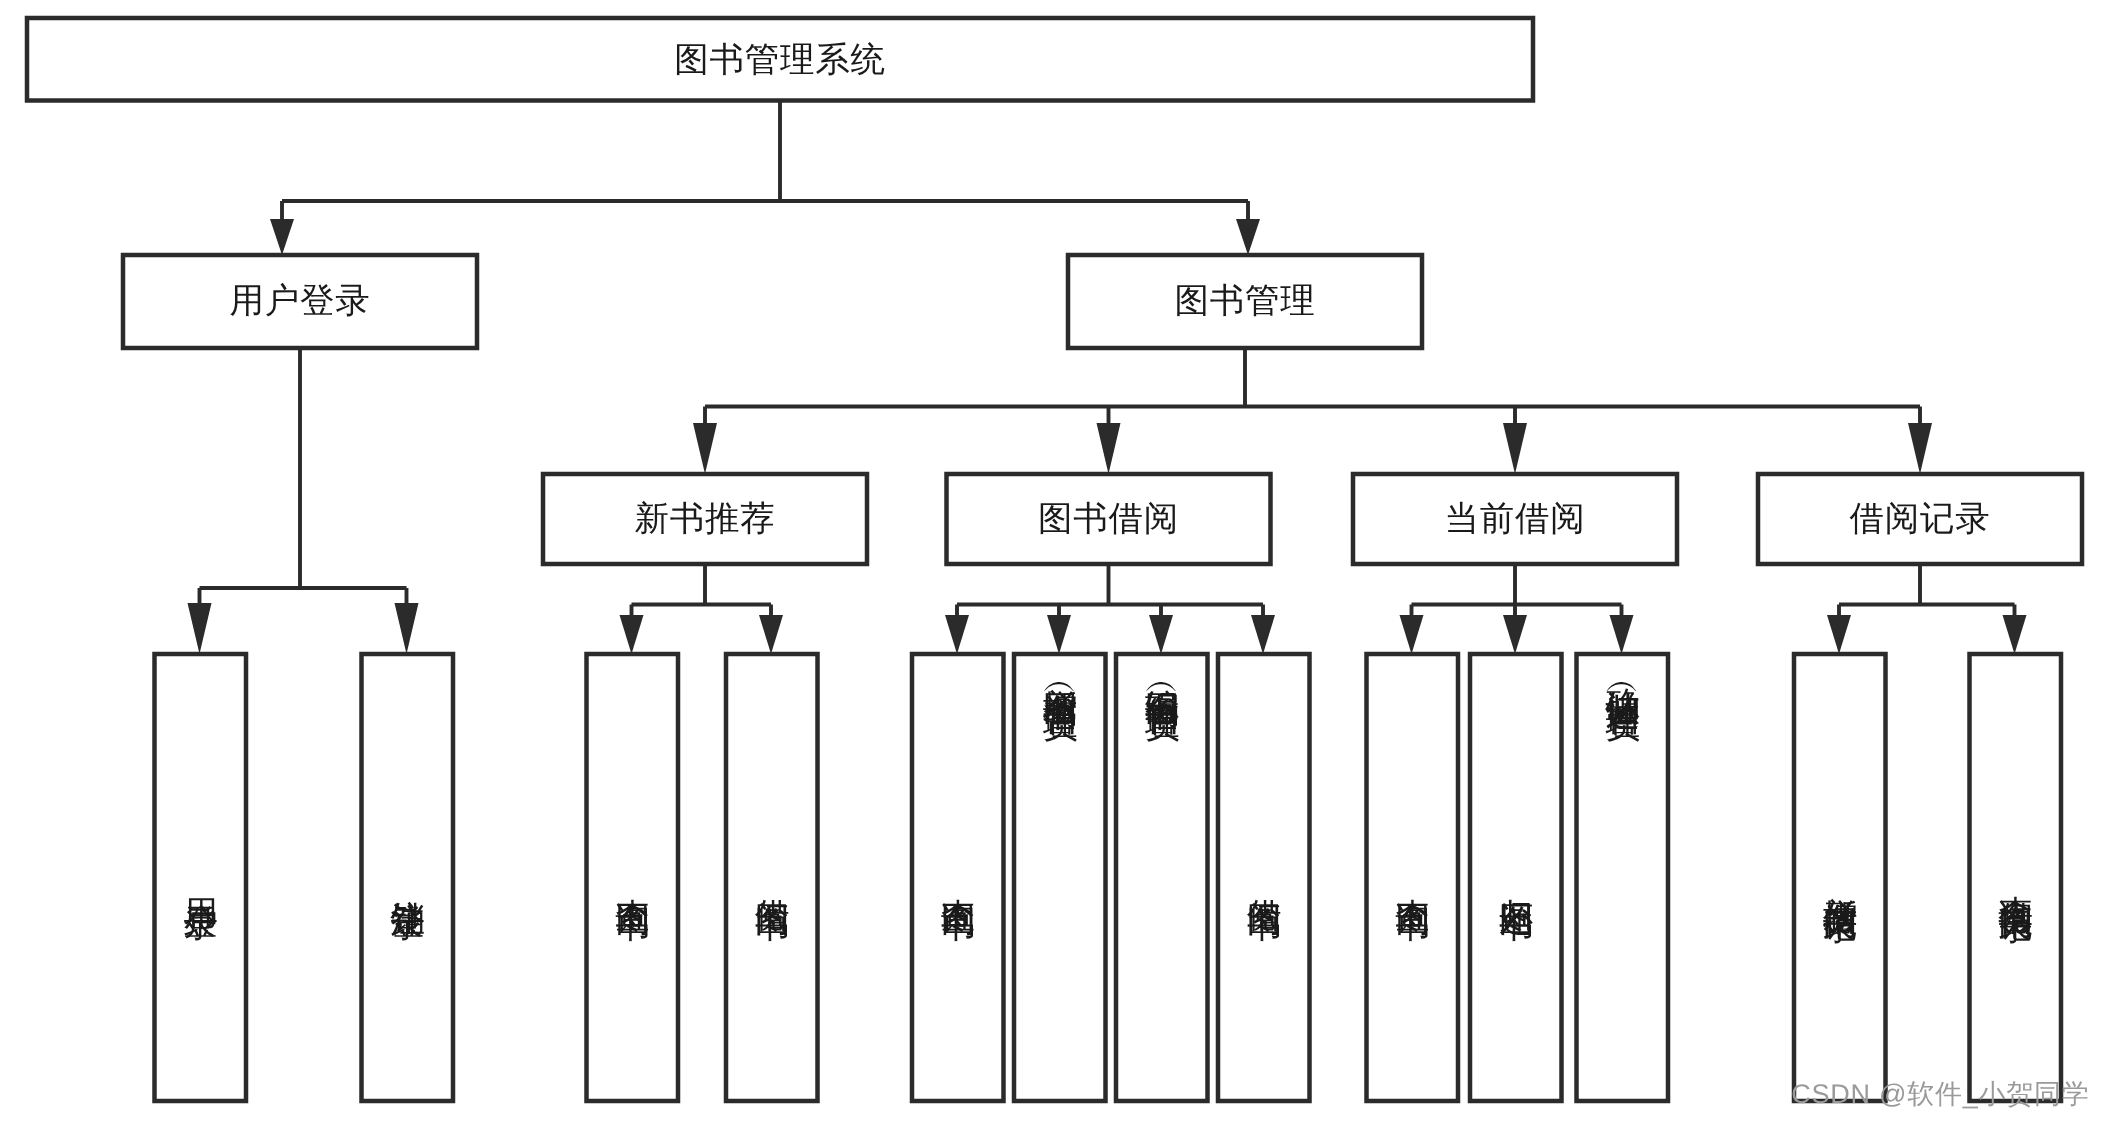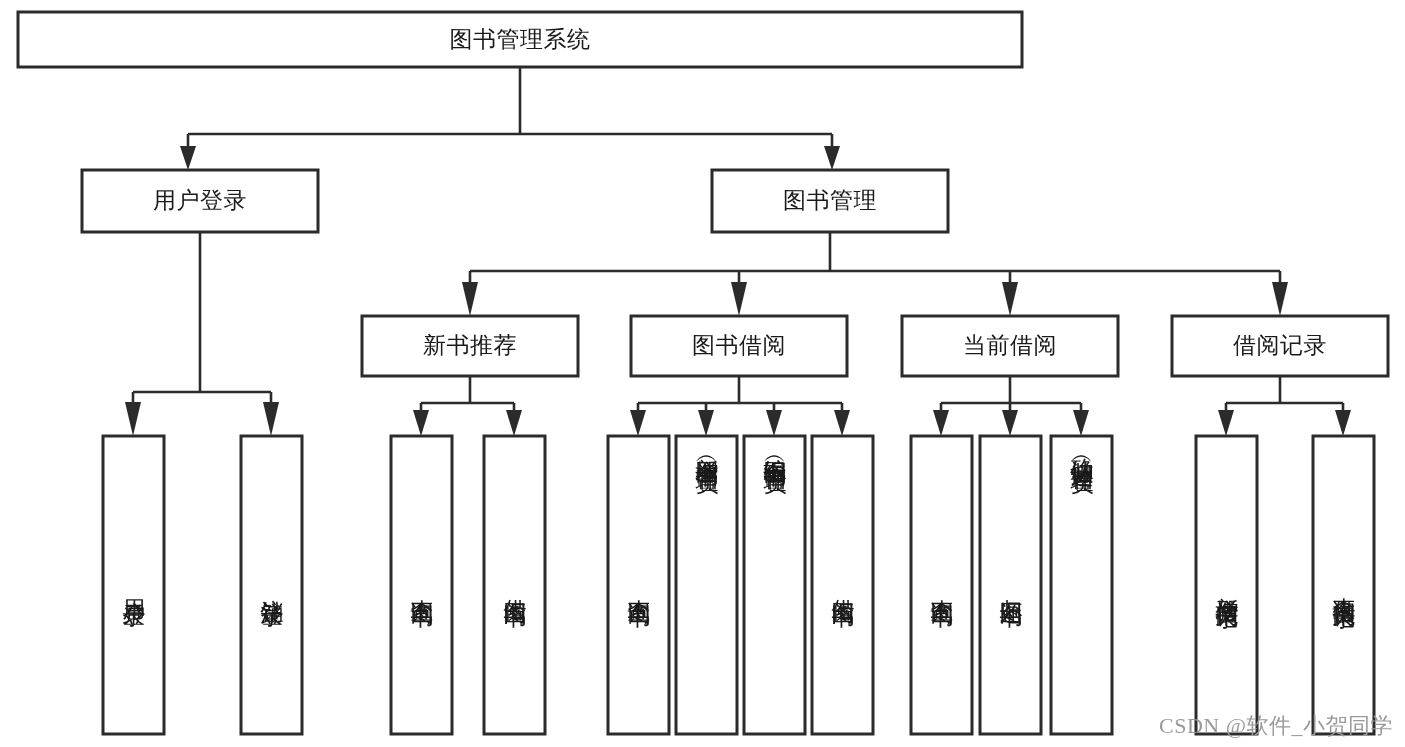--- a/index.html
+++ b/index.html
@@ -66,22 +66,22 @@
     color: #1a1a1a;
     line-height: 1.12;
     letter-spacing: 2px;
     white-space: nowrap;
     text-align: center;
   }
   #watermark {
     position: absolute;
     right: 12px;
     bottom: 6px;
-    font-family: Liberation Serif, serif;
-    font-size: 22px;
+    font-family: Liberation Sans, sans-serif;
+    font-size: 18px;
     color: #9a9a9a;
     letter-spacing: 0.5px;
     white-space: nowrap;
   }
 </style>
 </head>
 <body>
 
 <div id="diagram-root">
 

